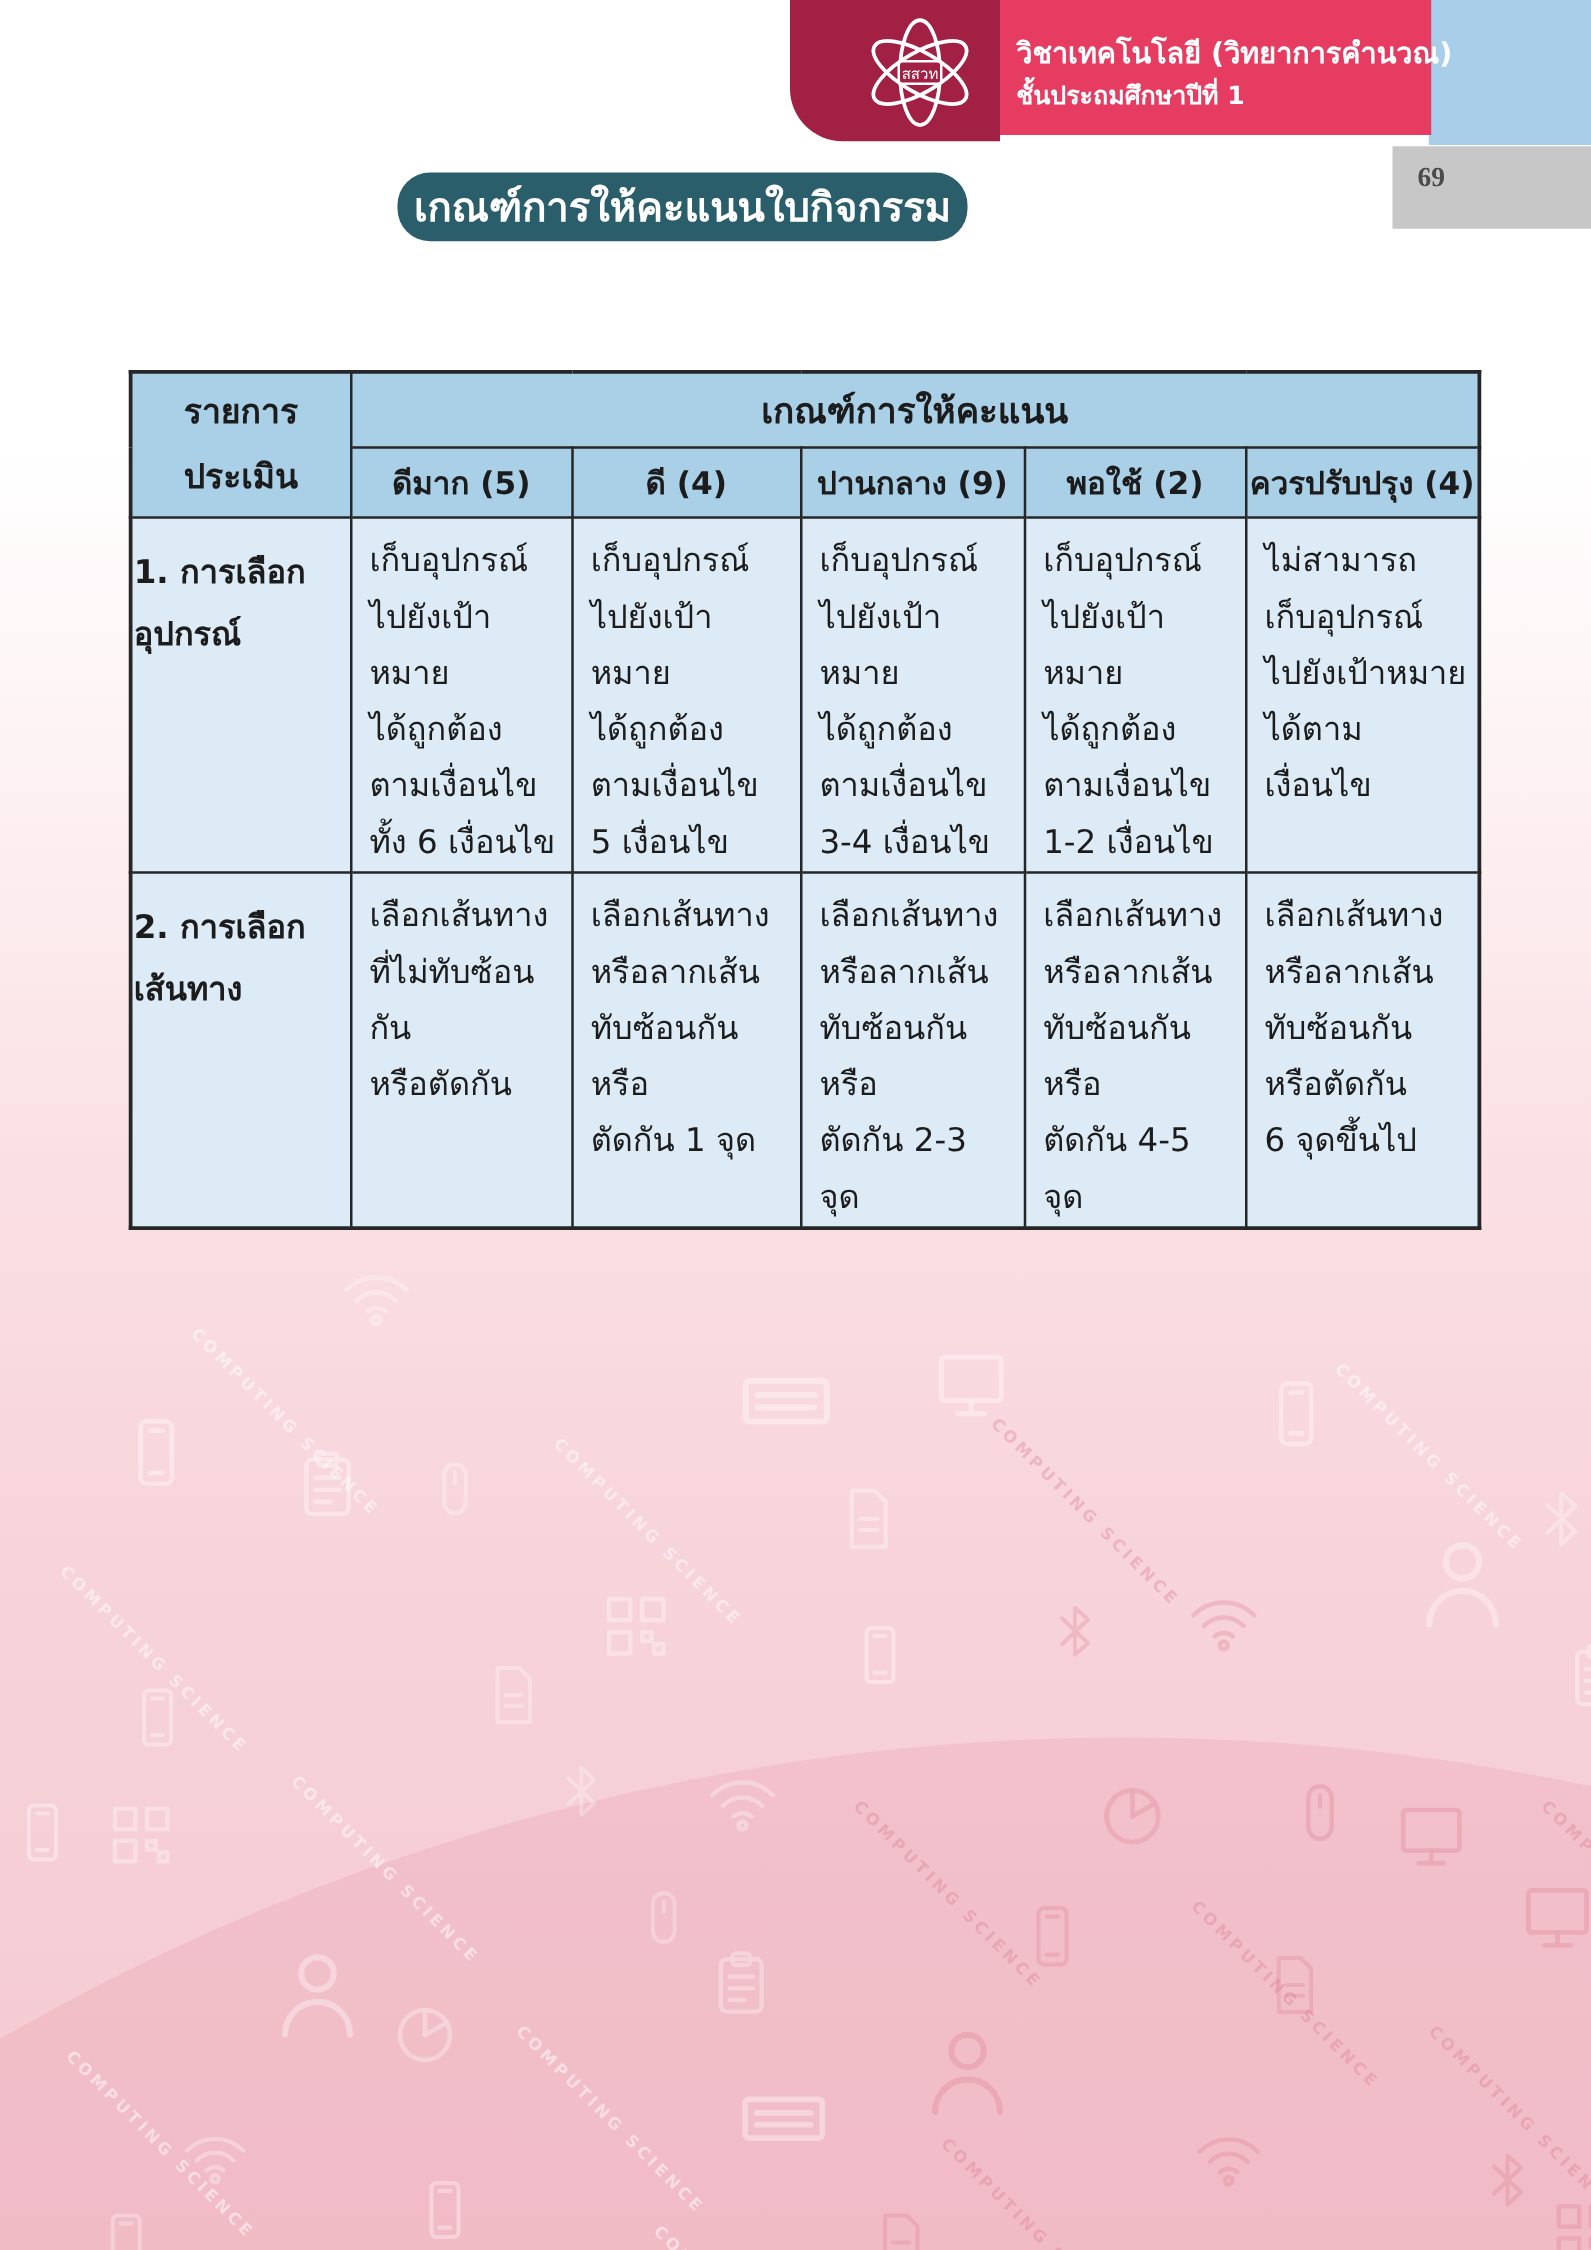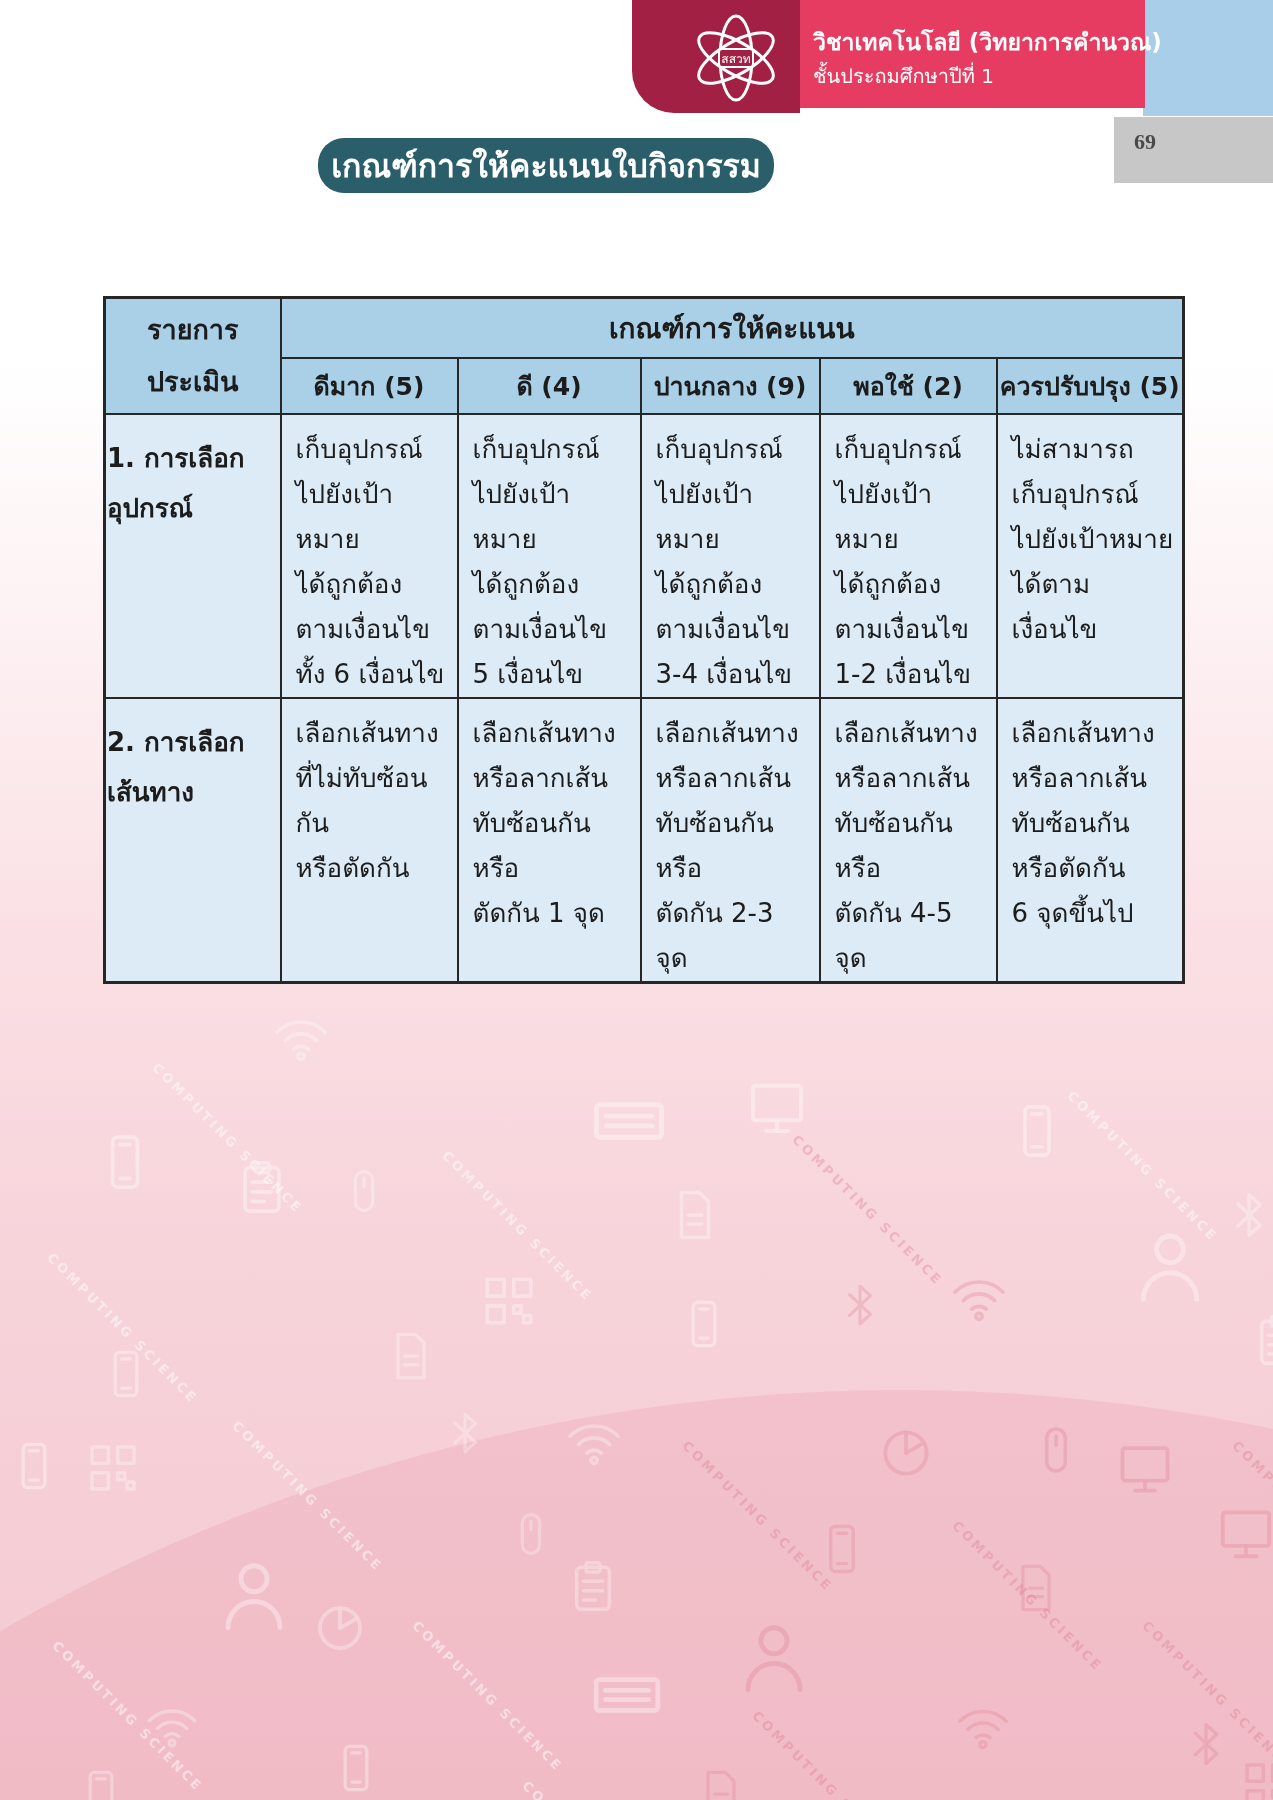--- a/index.html
+++ b/index.html
@@ -8,21 +8,21 @@
     position:relative;
     width:1273px;height:1800px;
     overflow:hidden;
     background:linear-gradient(180deg,#ffffff 0%,#ffffff 20%,#fdf0f2 36%,#fae0e4 52%,#f7d3da 70%,#f4c9d1 100%);
   }
   
   .blue-strip{position:absolute;left:1143px;top:0;width:130px;height:116px;background:#a9cee9;}
   .pink-banner{position:absolute;left:797px;top:0;width:348px;height:108px;background:#e73c61;color:#fff;
     padding:0;box-sizing:border-box;}
   .pink-banner .l1{position:absolute;left:16px;top:24px;font-size:23px;font-weight:700;white-space:nowrap;}
-  .pink-banner .l2{position:absolute;left:16px;top:60px;font-size:20px;font-weight:400;white-space:nowrap;}
+  .pink-banner .l2{position:absolute;left:16px;top:60px;font-size:20px;font-weight:700;white-space:nowrap;}
   .maroon-tab{position:absolute;left:632px;top:0;width:168px;height:113px;background:#a12044;
     border-bottom-left-radius:42px;}
   .maroon-tab svg{position:absolute;left:58px;top:10px;}
   .page-num-box{position:absolute;left:1114px;top:117px;width:183px;height:66px;background:#c7c7c7;font-weight:bold;}
   .page-num{position:absolute;left:20px;top:12px;font-family:"Liberation Serif",serif;font-size:22px;color:#4a4a4a;}
   
   .title-box{position:absolute;left:318px;top:138px;width:456px;height:55px;background:#2b5e6b;
     border-radius:26px;display:flex;align-items:center;justify-content:center;}
   .title-box span{color:#fff;font-size:32px;font-weight:700;}
   
@@ -314,21 +314,21 @@
           <tr>
         <th class="corner" rowspan="2">รายการ
 ประเมิน</th>
         <th class="group" colspan="5">เกณฑ์การให้คะแนน</th>
       </tr>
       <tr>
         <th class="level">ดีมาก (5)</th>
         <th class="level">ดี (4)</th>
         <th class="level">ปานกลาง (9)</th>
         <th class="level">พอใช้ (2)</th>
-        <th class="level">ควรปรับปรุง (5)</th>
+        <th class="level">ควรปรับปรุง (4)</th>
       </tr>
       <tr class="r1">
         <td class="item">1. การเลือก
 อุปกรณ์</td>
         <td class="cell">เก็บอุปกรณ์
 ไปยังเป้าหมาย
 ได้ถูกต้อง
 ตามเงื่อนไข
 ทั้ง 6 เงื่อนไข</td>
         <td class="cell">เก็บอุปกรณ์

